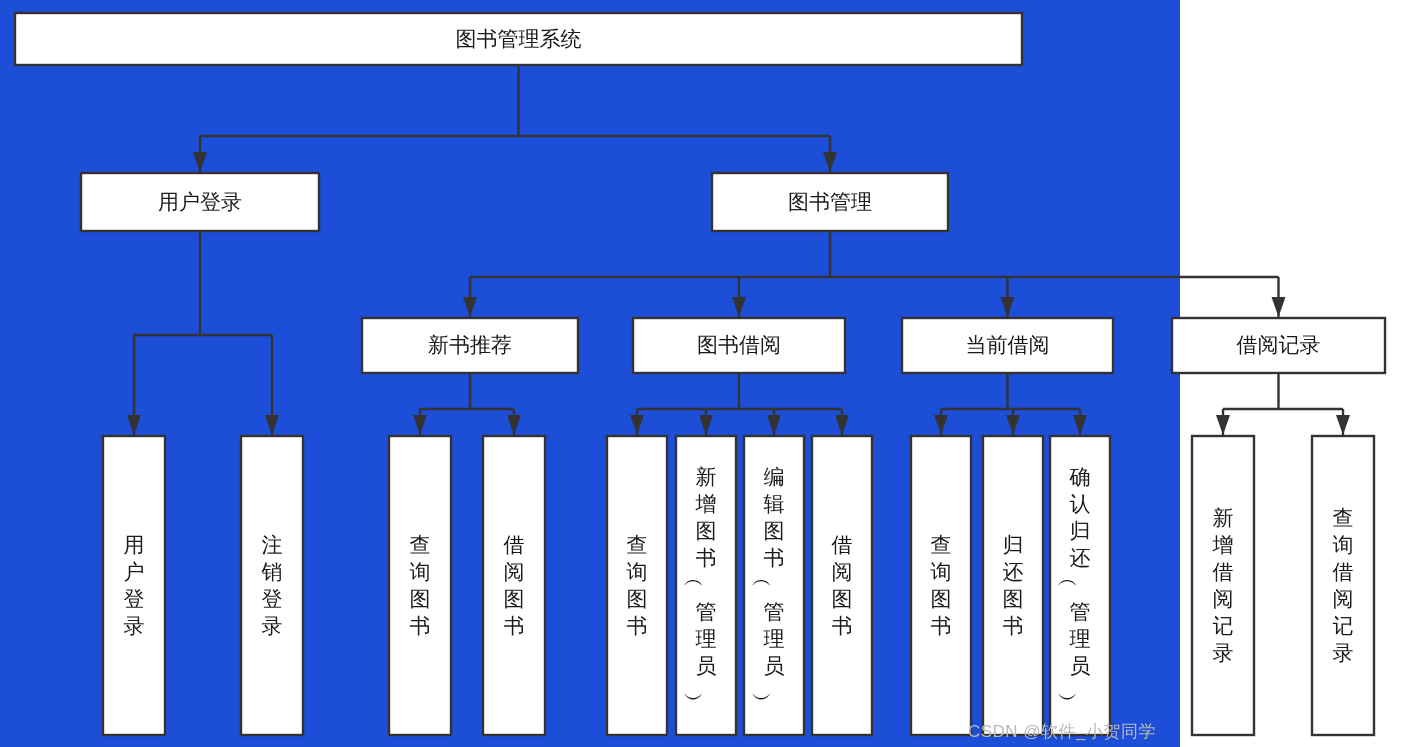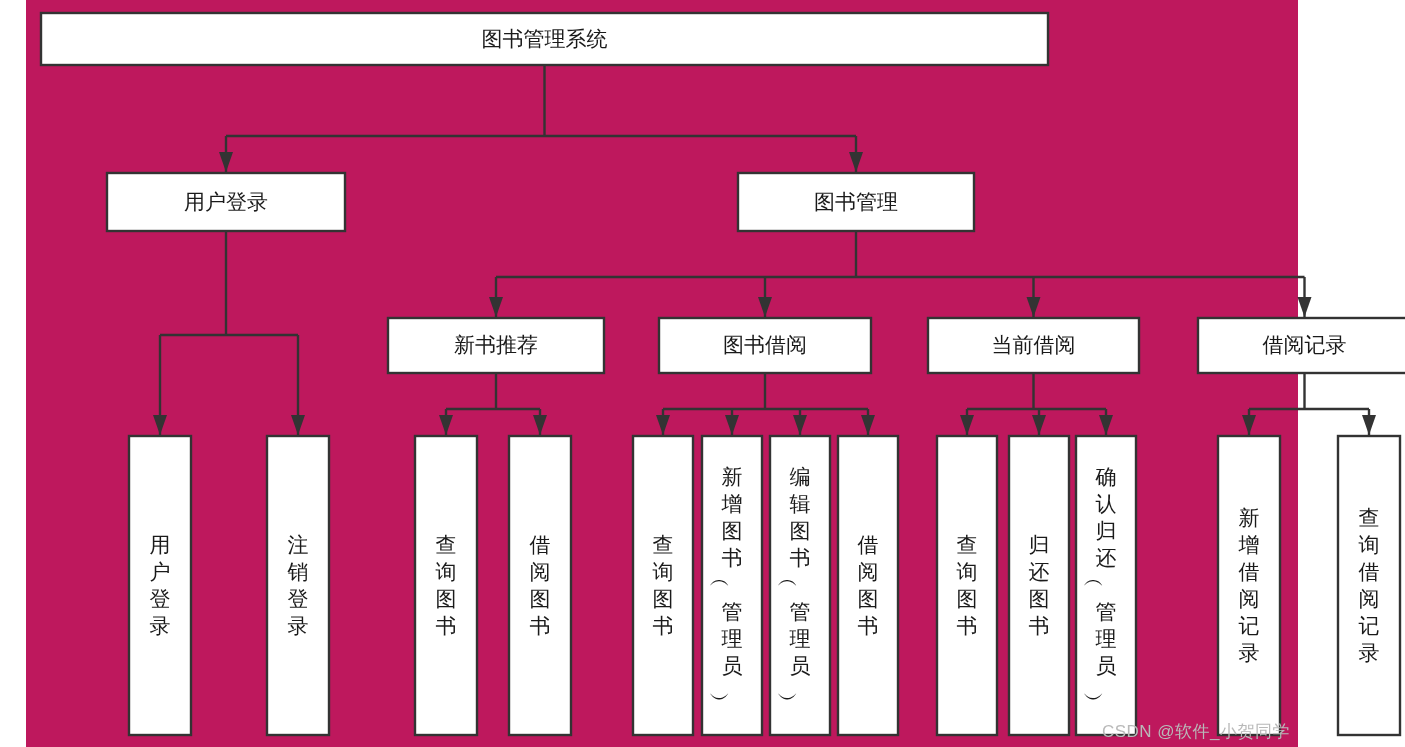--- a/index.html
+++ b/index.html
@@ -10,24 +10,23 @@
   }
   body {
     width: 1405px;
     height: 747px;
     font-family: "Liberation Sans", "DejaVu Sans", sans-serif;
     overflow: hidden;
     position: relative;
   }
   #diagram-root {
     position: relative;
-    width: 1272px;
+    width: 1180px;
     height: 747px;
-    background: #be185d;
-    margin-left: 26px;
+    background: #1d4ed8;
   }
   svg#tree-svg {
     position: absolute;
     left: 0;
     top: 0;
     width: 1405px;
     height: 747px;
     display: block;
   }
   .node-box {
@@ -52,21 +51,21 @@
     stroke: #333333;
     stroke-width: 2.4;
     fill: none;
   }
   .arrow-head {
     fill: #333333;
     stroke: none;
   }
   .watermark {
     position: absolute;
-    right: 8px;
+    right: 24px;
     bottom: 4px;
     font-family: "Liberation Sans", "DejaVu Sans", sans-serif;
     font-size: 17px;
     color: #b9b9b9;
     letter-spacing: 0.5px;
     white-space: nowrap;
     user-select: none;
   }
 </style>
 </head>

